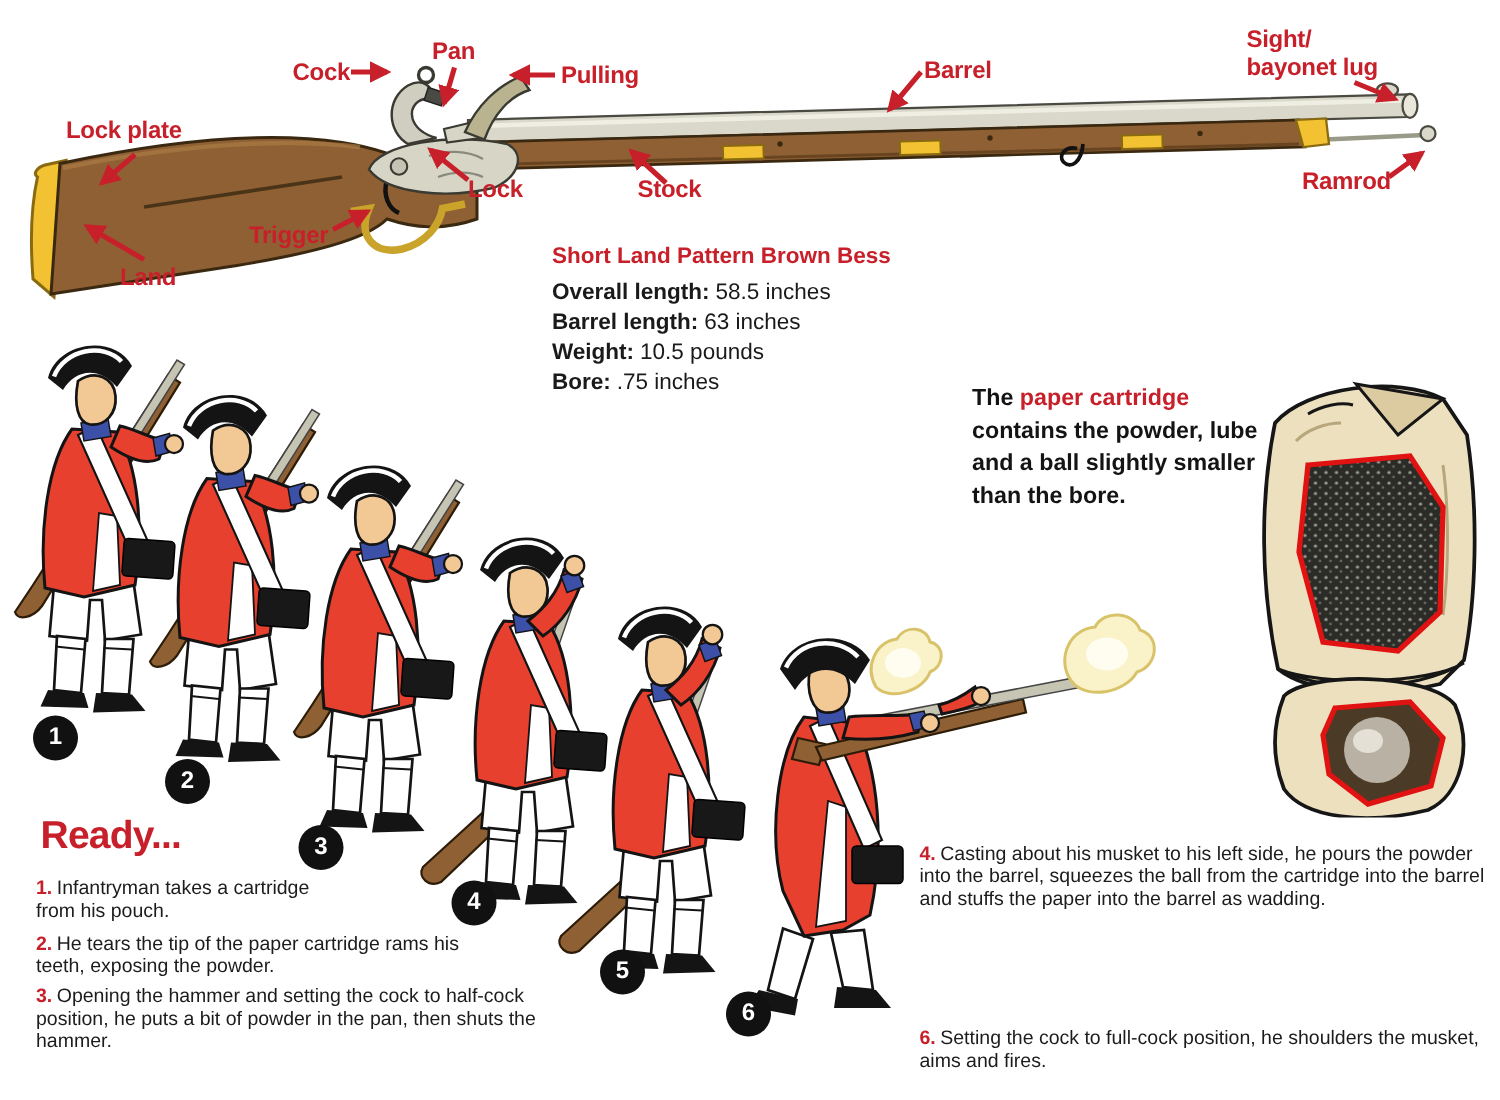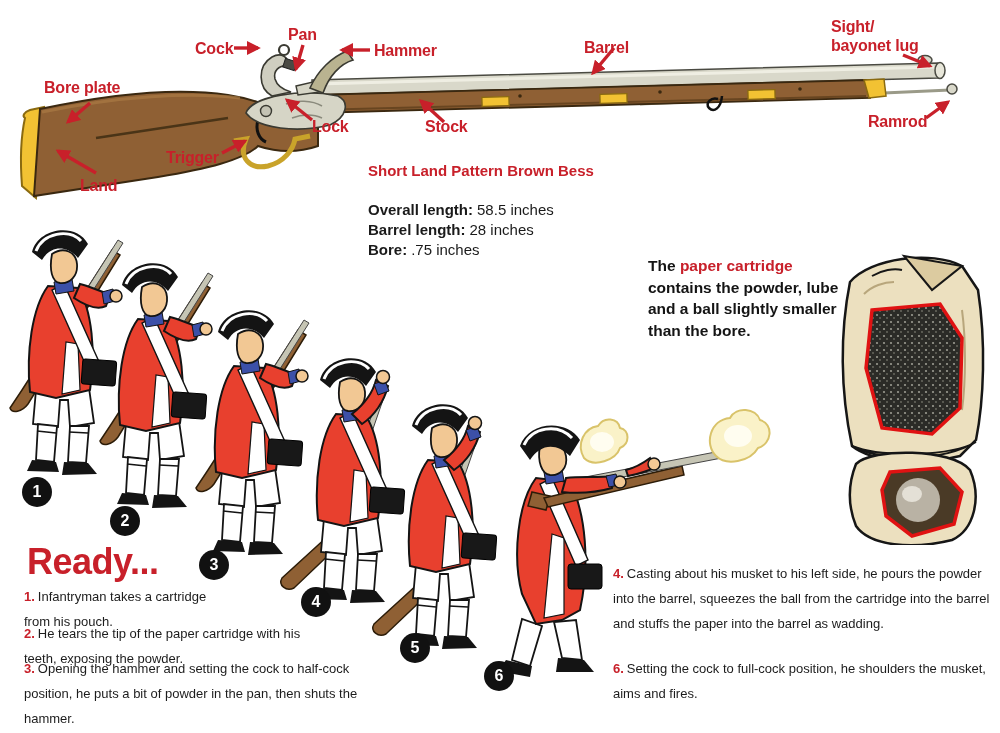--- a/index.html
+++ b/index.html
@@ -7,29 +7,29 @@
     position:relative;width:1000px;height:733px;background:#ffffff;overflow:hidden;
     font-family:"Liberation Sans","DejaVu Sans",sans-serif;color:#1a1a1a;
   }
   svg{display:block;}
   .abs{position:absolute;}
   .part-label{
     position:absolute;color:#c8202a;font-weight:bold;font-size:16px;
     letter-spacing:-0.2px;white-space:nowrap;line-height:19px;
   }
   .specs{position:absolute;left:368px;top:161px;font-size:15px;line-height:20px;}
-  .specs .title{color:#c8202a;font-weight:bold;margin-bottom:19px;}
+  .specs .title{color:#c8202a;font-weight:bold;margin-bottom:4px;}
   .spec-line .spec-label{font-weight:bold;}
   .spec-line .spec-value{margin-left:4px;}
   .cart-note{position:absolute;left:648px;top:255px;width:200px;
     font-size:15.5px;font-weight:bold;line-height:21.5px;color:#141414;}
   .cart-note .hl{color:#c8202a;}
   .ready-head{position:absolute;left:27px;top:541px;color:#c8202a;
-    font-weight:bold;font-size:36px;letter-spacing:-0.5px;}
-  .step{position:absolute;font-size:13px;line-height:25px;color:#1c1c1c;}
+    font-weight:bold;font-size:26px;letter-spacing:-0.5px;}
+  .step{position:absolute;font-size:13px;line-height:15px;color:#1c1c1c;}
   .step .num{color:#c8202a;font-weight:bold;}
   .step .txt{margin-left:3px;}
   .marker{
     position:absolute;width:30px;height:30px;border-radius:50%;background:#111;
     color:#fff;font-weight:bold;font-size:16px;display:flex;
     align-items:center;justify-content:center;
   }
 </style>
 </head>
 <body>
@@ -111,40 +111,43 @@
       <path d="M614,48 L593,73" marker-end="url(#ah)"></path>
       <path d="M903,55 L930,66" marker-end="url(#ah)"></path>
       <path d="M312,120 L287,100" marker-end="url(#ah)"></path>
       <path d="M444,122 L421,101" marker-end="url(#ah)"></path>
       <path d="M222,153 L245,141" marker-end="url(#ah)"></path>
       <path d="M96,173 L58,151" marker-end="url(#ah)"></path>
       <path d="M926,118 L948,102" marker-end="url(#ah)"></path>
     </g>
   </svg>
 
-  <div class="part-label" style="left:44px;top:78px">Bore plate</div>
+  <div class="part-label" style="left:44px;top:78px">Lock plate</div>
   <div class="part-label" style="left:195px;top:39px">Cock</div>
   <div class="part-label" style="left:288px;top:25px">Pan</div>
-  <div class="part-label" style="left:374px;top:41px">Hammer</div>
-  <div class="part-label" style="left:584px;top:38px">Barrel</div>
+  <div class="part-label" style="left:374px;top:41px">Pulling</div>
+  <div class="part-label" style="left:616px;top:38px">Barrel</div>
   <div class="part-label" style="left:831px;top:17px">Sight/</div>
   <div class="part-label" style="left:831px;top:36px">bayonet lug</div>
   <div class="part-label" style="left:312px;top:117px">Lock</div>
   <div class="part-label" style="left:425px;top:117px">Stock</div>
   <div class="part-label" style="left:166px;top:148px">Trigger</div>
   <div class="part-label" style="left:80px;top:176px">Land</div>
   <div class="part-label" style="left:868px;top:112px">Ramrod</div>
 
   <div class="specs">
     <div class="title">Short Land Pattern Brown Bess</div>
     <div class="spec-line">
       <span class="spec-label">Overall length:</span><span class="spec-value">58.5 inches</span>
     </div>
     <div class="spec-line">
-      <span class="spec-label">Barrel length:</span><span class="spec-value">28 inches</span>
+      <span class="spec-label">Barrel length:</span><span class="spec-value">63 inches</span>
+    </div>
+    <div class="spec-line">
+      <span class="spec-label">Weight:</span><span class="spec-value">10.5 pounds</span>
     </div>
     <div class="spec-line">
       <span class="spec-label">Bore:</span><span class="spec-value">.75 inches</span>
     </div>
   </div>
 
   <svg class="abs" style="left:0;top:212px" width="790" height="500" viewBox="0 0 790 500">
     <defs>
 
       <g id="body-core">
@@ -268,26 +271,26 @@
     <circle cx="106" cy="250" r="22" fill="#b9b2a4"></circle>
     <ellipse cx="100" cy="244" rx="10" ry="8" fill="#e4e0d6"></ellipse>
   </svg>
 
   <div class="ready-head">Ready...</div>
 
   <div class="step" style="left:24px;top:584px;width:200px">
     <span class="num">1.</span><span class="txt">Infantryman takes a cartridge from his pouch.</span>
   </div>
   <div class="step" style="left:24px;top:621px;width:300px">
-    <span class="num">2.</span><span class="txt">He tears the tip of the paper cartridge with his teeth, exposing the powder.</span>
+    <span class="num">2.</span><span class="txt">He tears the tip of the paper cartridge rams his teeth, exposing the powder.</span>
   </div>
   <div class="step" style="left:24px;top:656px;width:368px">
     <span class="num">3.</span><span class="txt">Opening the hammer and setting the cock to half-cock position, he puts a bit of powder in the pan, then shuts the hammer.</span>
   </div>
 
   <div class="step" style="left:613px;top:561px;width:385px">
     <span class="num">4.</span><span class="txt">Casting about his musket to his left side, he pours the powder into the barrel, squeezes the ball from the cartridge into the barrel and stuffs the paper into the barrel as wadding.</span>
   </div>
-  <div class="step" style="left:613px;top:656px;width:380px">
+  <div class="step" style="left:613px;top:684px;width:380px">
     <span class="num">6.</span><span class="txt">Setting the cock to full-cock position, he shoulders the musket, aims and fires.</span>
   </div>
 
 </div>
 
 </body></html>

